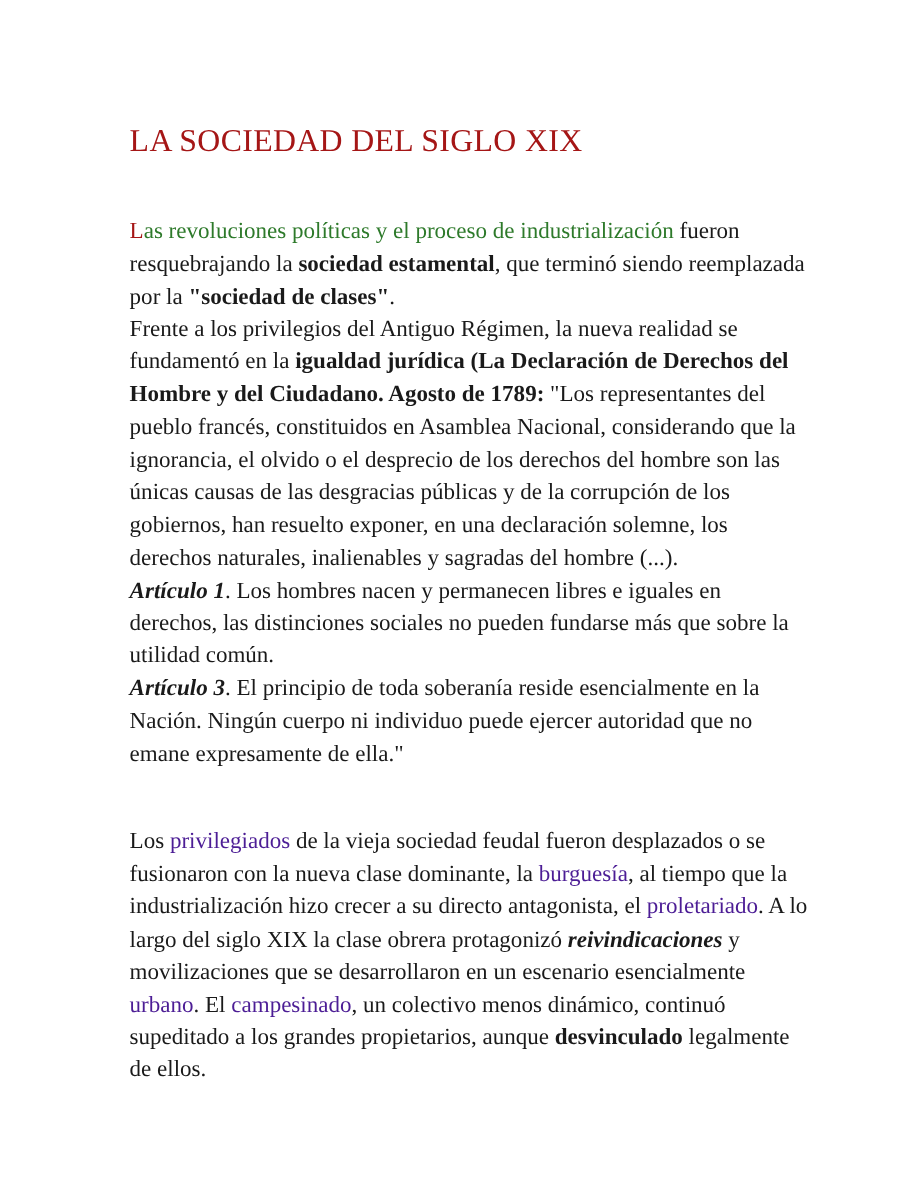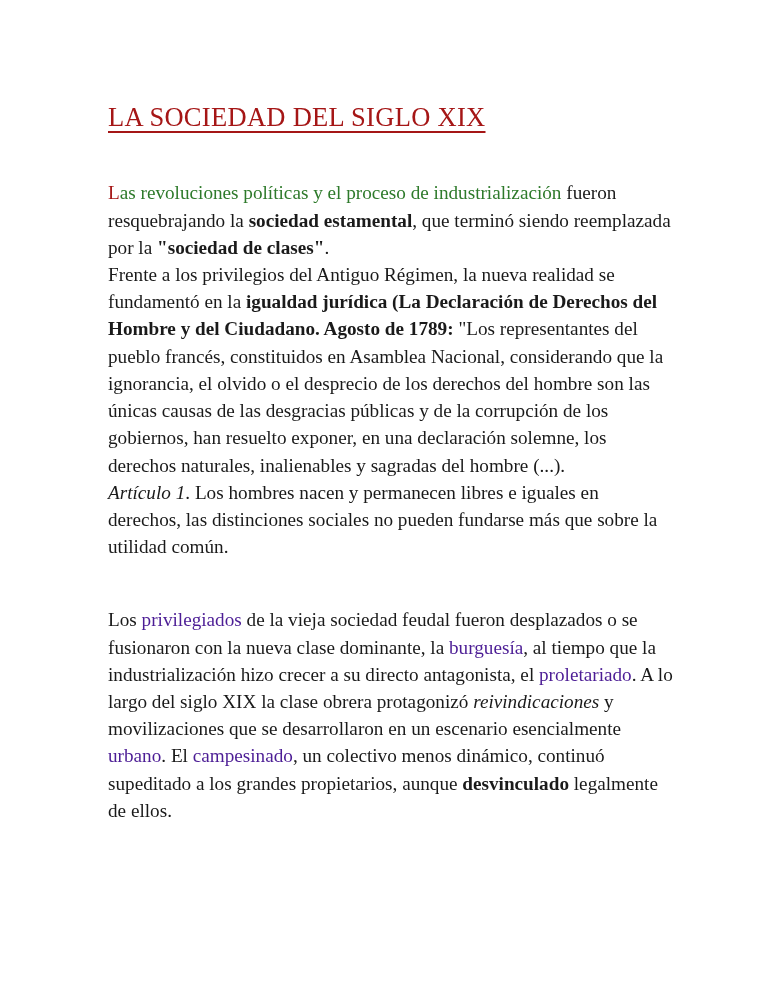--- a/index.html
+++ b/index.html
@@ -25,57 +25,57 @@
   .content {
     position: absolute;
     left: 108px;
     top: 0;
     width: 566px;
   }
   .doc-title {
     font-size: 26.5px;
     font-weight: normal;
     color: #A51616;
-    text-decoration: underline;
     text-decoration-thickness: 2px;
     text-underline-offset: 5px;
     letter-spacing: 0.3px;
     margin: 0;
     padding-top: 102px;
     line-height: 1.15;
     white-space: nowrap;
   }
   .para {
     font-size: 19.2px;
     line-height: 27.2px;
     margin: 0;
     text-align: left;
     color: #1a1a1a;
   }
   .para-intro { padding-top: 47px; }
   .para-final { padding-top: 46px; }
   b, .b { font-weight: bold; }
-  i, .i { font-style: italic; }
+  i, .i { font-style: italic; font-weight: bold; }
   .green { color: #2E7A2B; }
   .red { color: #4c1d95; }
   .red-dark { color: #A51616; }
 </style>
 </head>
 <body>
 
 <div class="page">
   <div class="content">
 
     <h1 class="doc-title">LA SOCIEDAD DEL SIGLO XIX</h1>
 
     <p class="para para-intro"><span class="red-dark">L</span><span class="green">as revoluciones políticas y el proceso de industrialización</span><span> fueron resquebrajando la </span><b>sociedad estamental</b><span>, que terminó siendo reemplazada por la </span><b>"sociedad de clases"</b><span>.</span></p>
 
     <p class="para"><span>Frente a los privilegios del Antiguo Régimen, la nueva realidad se fundamentó en la </span><b>igualdad jurídica (La Declaración de Derechos del Hombre y del Ciudadano. Agosto de 1789:</b><span> "Los representantes del pueblo francés, constituidos en Asamblea Nacional, considerando que la ignorancia, el olvido o el desprecio de los derechos del hombre son las únicas causas de las desgracias públicas y de la corrupción de los gobiernos, han resuelto exponer, en una declaración solemne, los derechos naturales, inalienables y sagradas del hombre (...).</span></p>
 
     <p class="para"><i>Artículo 1</i><span>. Los hombres nacen y permanecen libres e iguales en derechos, las distinciones sociales no pueden fundarse más que sobre la utilidad común.</span></p>
 
 
+    <p class="para"><i>Artículo 3</i><span>. El principio de toda soberanía reside esencialmente en la Nación. Ningún cuerpo ni individuo puede ejercer autoridad que no emane expresamente de ella."</span></p>
 
 
     <p class="para para-final"><span>Los </span><span class="red">privilegiados</span><span> de la vieja sociedad feudal fueron desplazados o se fusionaron con la nueva clase dominante, la </span><span class="red">burguesía</span><span>, al tiempo que la industrialización hizo crecer a su directo antagonista, el </span><span class="red">proletariado</span><span>. A lo largo del siglo XIX la clase obrera protagonizó </span><i>reivindicaciones</i><span> y movilizaciones que se desarrollaron en un escenario esencialmente </span><span class="red">urbano</span><span>. El </span><span class="red">campesinado</span><span>, un colectivo menos dinámico, continuó supeditado a los grandes propietarios, aunque </span><b>desvinculado</b><span> legalmente de ellos.</span></p>
 
   </div>
 </div>
 
 </body></html>

